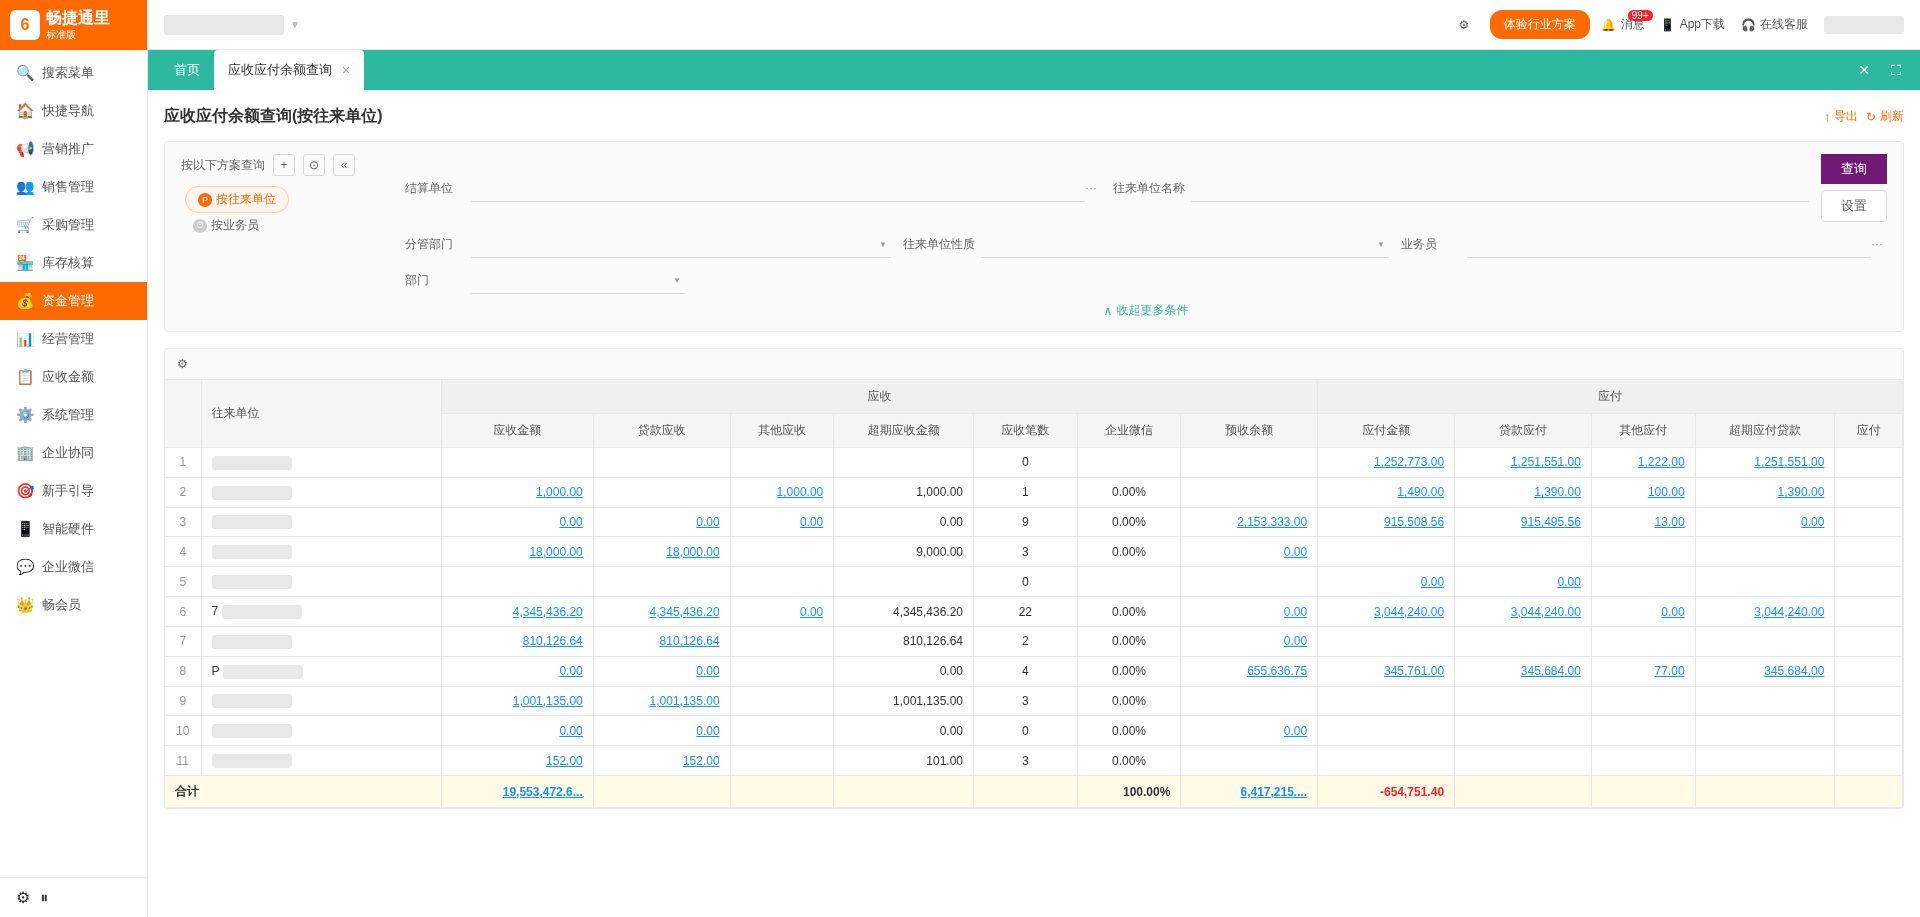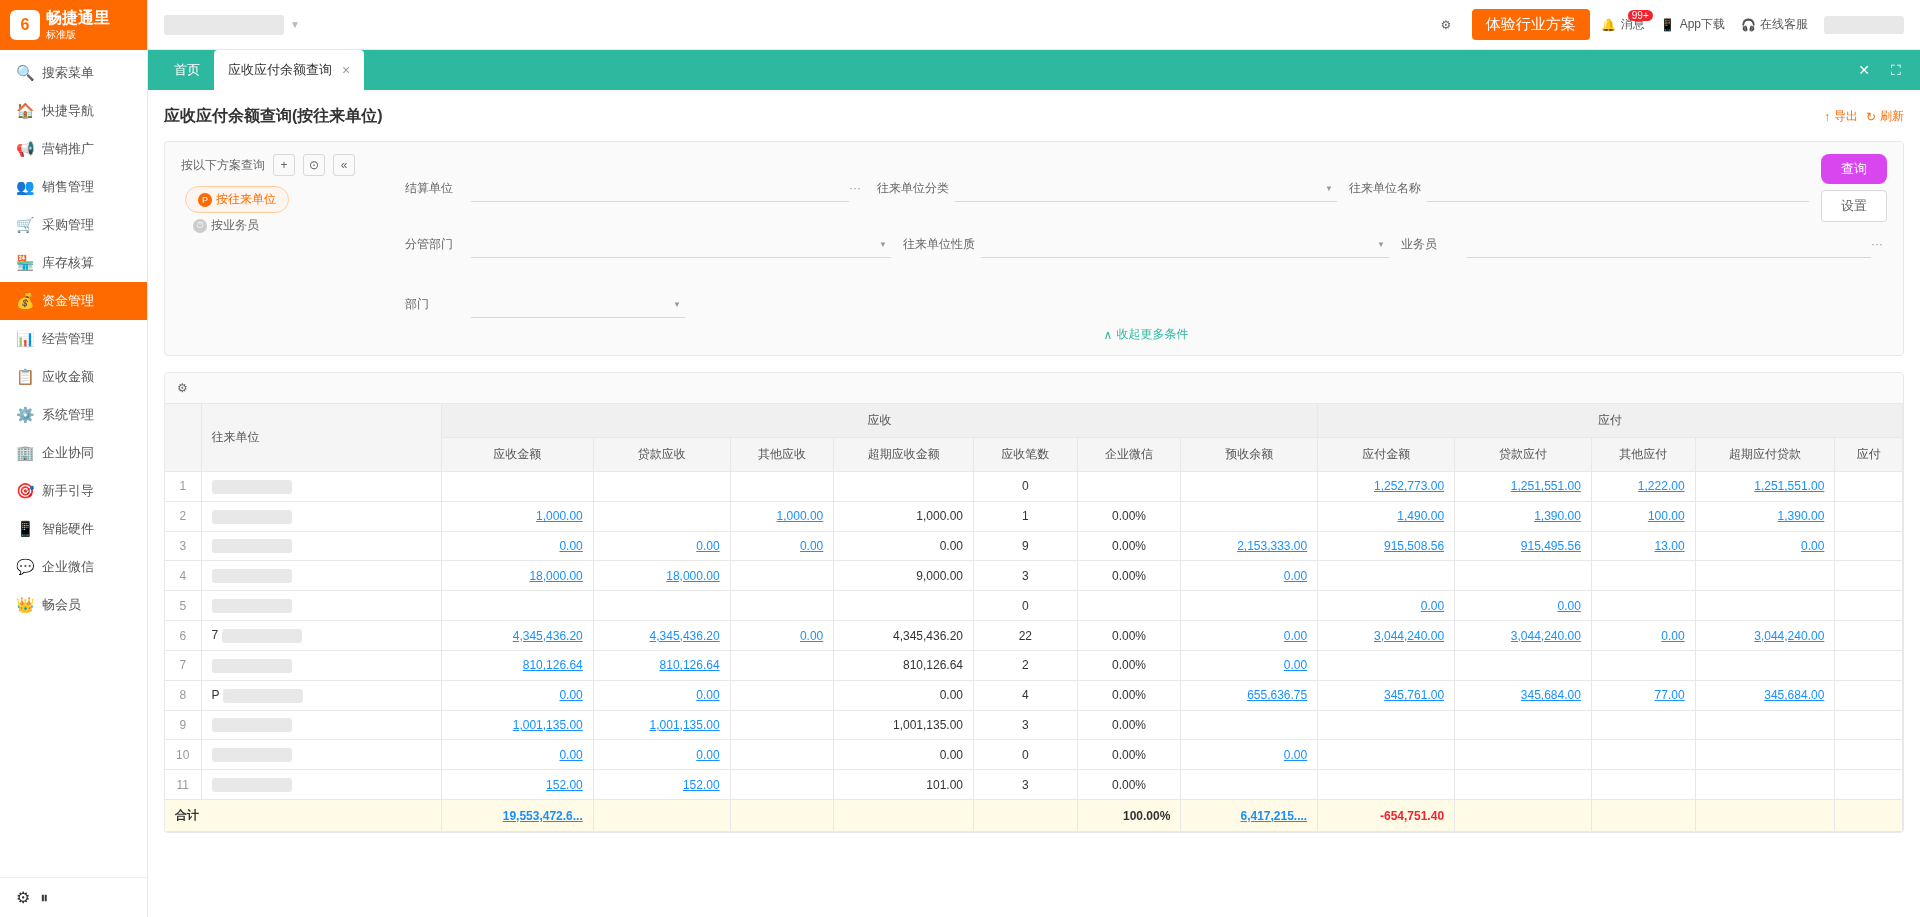--- a/index.html
+++ b/index.html
@@ -20,21 +20,21 @@
 
     
     .main { flex: 1; display: flex; flex-direction: column; height: 917px; overflow: hidden; }
 
     
     .topbar { height: 50px; background: #fff; display: flex; align-items: center; padding: 0 16px; gap: 12px; border-bottom: 1px solid #e8e8e8; flex-shrink: 0; }
     .topbar-breadcrumb { display: flex; align-items: center; gap: 6px; color: #999; font-size: 12px; flex: 1; }
     .topbar-breadcrumb-rect { width: 120px; height: 20px; background: #e8e8e8; border-radius: 3px; }
     .topbar-chevron { color: #bbb; font-size: 10px; }
     .topbar-settings { width: 28px; height: 28px; display: flex; align-items: center; justify-content: center; cursor: pointer; color: #666; }
-    .topbar-btn { background: #ff6a00; color: #fff; border: none; padding: 6px 14px; border-radius: 4px; font-size: 15px; cursor: pointer; }
+    .topbar-btn { background: #ff6a00; color: #fff; border: none; padding: 6px 14px; border-radius: 12px; font-size: 12px; cursor: pointer; }
     .topbar-right { display: flex; align-items: center; gap: 16px; margin-left: auto; }
     .topbar-right-item { display: flex; align-items: center; gap: 4px; color: #555; font-size: 12px; cursor: pointer; position: relative; }
     .badge { background: #f5222d; color: #fff; font-size: 10px; border-radius: 10px; padding: 0 4px; min-width: 16px; text-align: center; position: absolute; top: -6px; right: -8px; }
     .topbar-user-rect { width: 80px; height: 18px; background: #e8e8e8; border-radius: 3px; }
 
     
     .tabbar { height: 40px; background: #2db8a0; display: flex; align-items: center; padding: 0 12px; gap: 0; flex-shrink: 0; }
     .tab { padding: 0 14px; height: 40px; display: flex; align-items: center; gap: 6px; cursor: pointer; font-size: 13px; color: rgba(255,255,255,0.8); }
     .tab.home { color: #fff; }
     .tab.active { background: #fff; color: #333; border-radius: 4px 4px 0 0; }
@@ -70,21 +70,21 @@
     .filter-field-label { color: #666; font-size: 12px; white-space: nowrap; min-width: 60px; }
     .filter-input { flex: 1; height: 28px; border: none; border-bottom: 1px solid #d9d9d9; background: transparent; font-size: 12px; color: #333; padding: 0 6px; outline: none; }
     .filter-input-with-dots { display: flex; align-items: center; flex: 1; }
     .filter-dots { color: #999; cursor: pointer; margin-right: 4px; }
     .filter-select { flex: 1; height: 28px; border: none; border-bottom: 1px solid #d9d9d9; background: transparent; font-size: 12px; color: #333; padding: 0 6px; outline: none; appearance: none; cursor: pointer; }
     .filter-select-wrapper { flex: 1; position: relative; display: flex; align-items: center; }
     .filter-select-wrapper::after { content: '▼'; position: absolute; right: 4px; font-size: 8px; color: #999; pointer-events: none; }
 
     .filter-collapse { display: flex; justify-content: center; align-items: center; gap: 4px; padding: 8px 0 0; color: #2db8a0; font-size: 12px; cursor: pointer; }
 
-    .query-btn { background: #d946ef; color: #fff; border: none; padding: 6px 20px; border-radius: 8px; font-size: 13px; cursor: pointer; }
+    .query-btn { background: #701a75; color: #fff; border: none; padding: 6px 20px; border-radius: 0; font-size: 13px; cursor: pointer; }
     .settings-btn { background: #fff; color: #666; border: 1px solid #d9d9d9; padding: 6px 16px; border-radius: 4px; font-size: 13px; cursor: pointer; }
     .query-buttons { display: flex; flex-direction: column; gap: 6px; }
 
     
     .table-wrapper { border: 1px solid #e8e8e8; border-radius: 4px; overflow: hidden; }
     .table-toolbar { display: flex; align-items: center; padding: 8px 12px; background: #fafafa; border-bottom: 1px solid #e8e8e8; }
     table { width: 100%; border-collapse: collapse; font-size: 12px; }
     thead { background: #f5f5f5; }
     th { padding: 8px 10px; text-align: center; border-right: 1px solid #e8e8e8; border-bottom: 1px solid #e8e8e8; font-weight: normal; color: #555; white-space: nowrap; }
     td { padding: 7px 10px; text-align: right; border-right: 1px solid #e8e8e8; border-bottom: 1px solid #e8e8e8; white-space: nowrap; }
@@ -260,26 +260,20 @@
 
               <div class="filter-row">
                 <div class="filter-field">
                   <span class="filter-field-label">结算单位</span>
                   <div class="filter-input-with-dots">
                     <input class="filter-input" style="flex: 1 1 0%;">
                     <span class="filter-dots">···</span>
                   </div>
                 </div>
                 <div class="filter-field">
-                  <span class="filter-field-label">往来单位分类</span>
-                  <div class="filter-select-wrapper">
-                    <select class="filter-select"></select>
-                  </div>
-                </div>
-                <div class="filter-field">
                   <span class="filter-field-label">往来单位名称</span>
                   <input class="filter-input" style="flex: 1 1 0%;">
                 </div>
                 <div class="query-buttons">
                   <button class="query-btn">查询</button>
                   <button class="settings-btn">设置</button>
                 </div>
               </div>
 
               <div class="filter-row">
@@ -298,21 +292,21 @@
                 <div class="filter-field">
                   <span class="filter-field-label">业务员</span>
                   <div class="filter-input-with-dots">
                     <input class="filter-input" style="flex: 1 1 0%;">
                     <span class="filter-dots">···</span>
                   </div>
                 </div>
               </div>
 
               <div class="filter-row">
-                <div class="filter-field" style="max-width:280px;margin-top:24px;">
+                <div class="filter-field" style="max-width:280px;">
                   <span class="filter-field-label">部门</span>
                   <div class="filter-select-wrapper">
                     <select class="filter-select"></select>
                   </div>
                 </div>
               </div>
             </div>
 
             <div class="filter-collapse">
               <span>∧</span>

